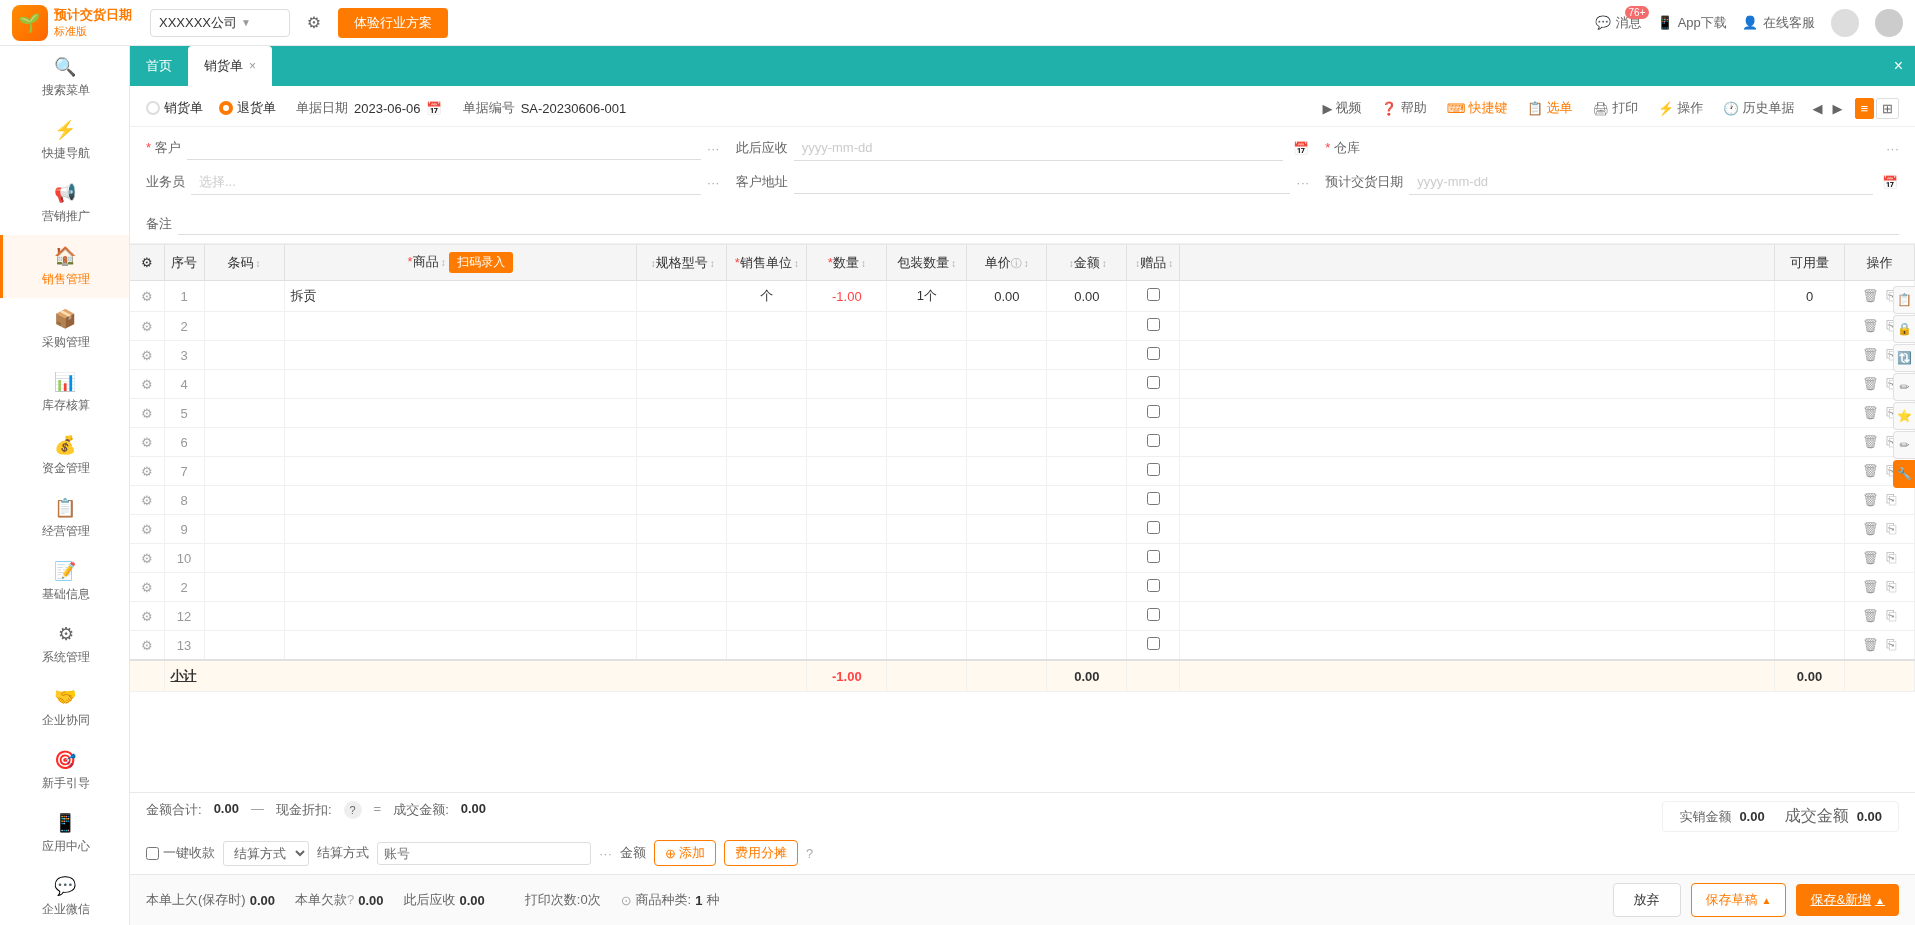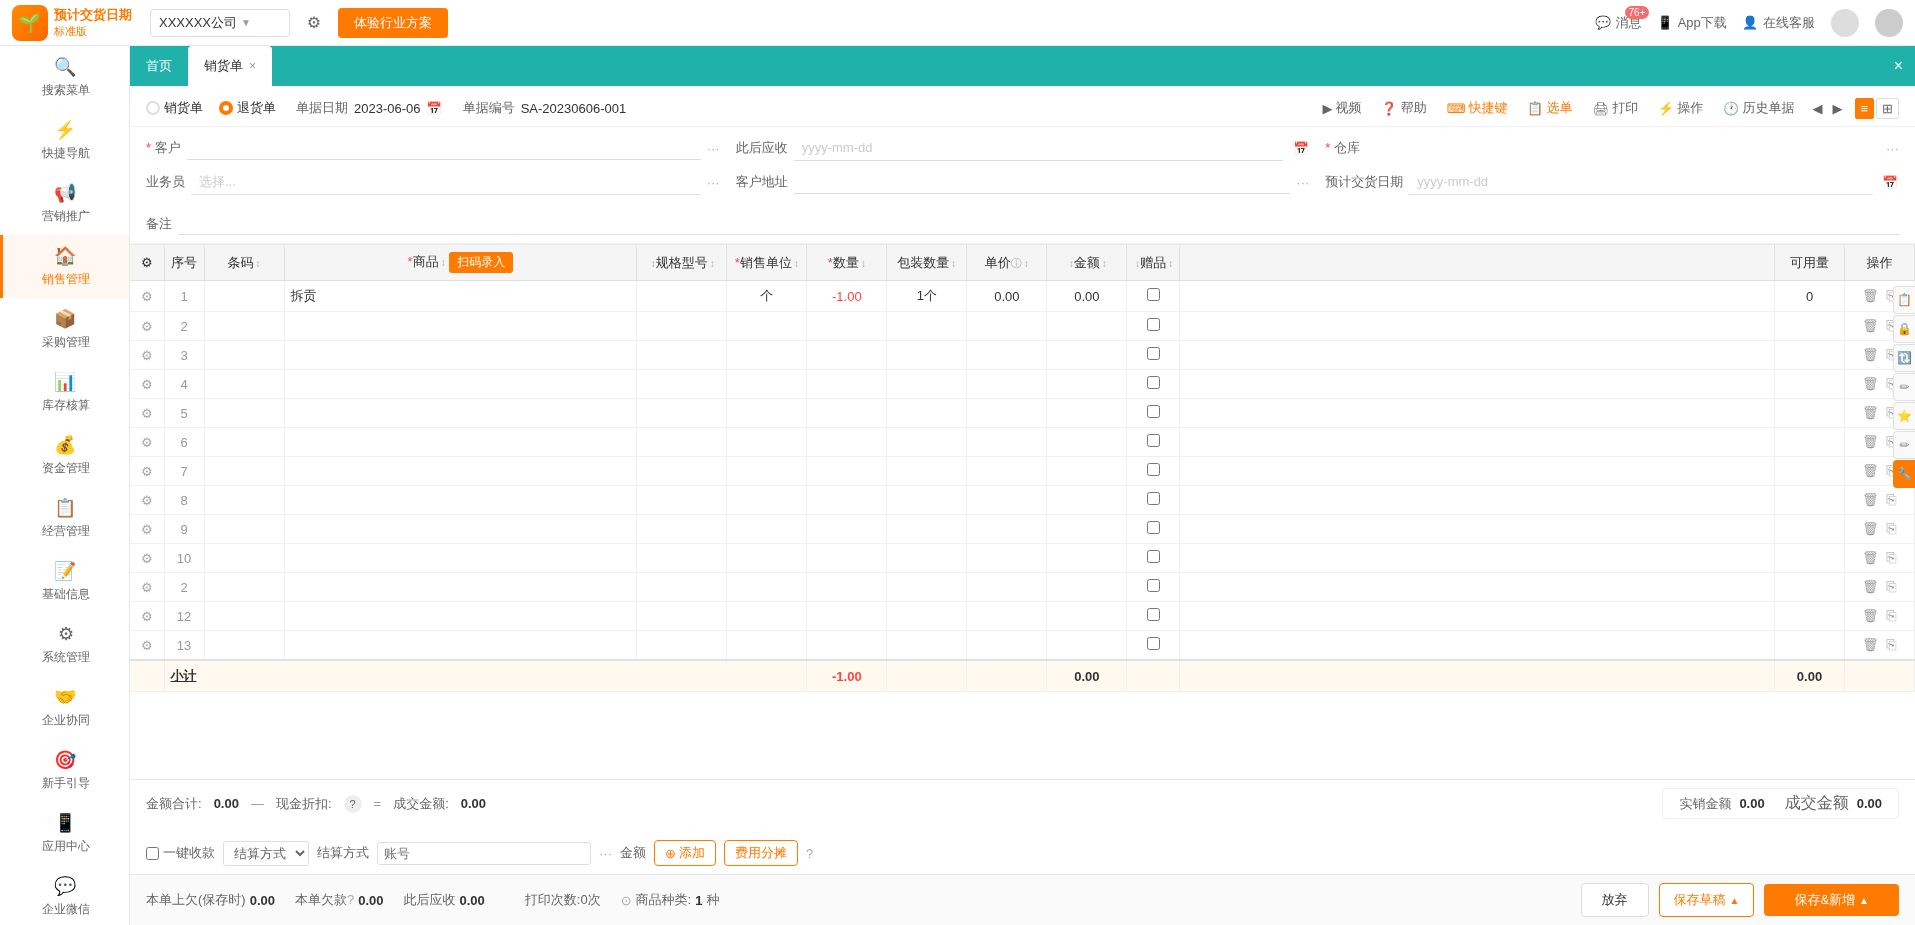--- a/index.html
+++ b/index.html
@@ -78,21 +78,21 @@
     .col-red { color: #ff4444; }
     .col-delete { cursor: pointer; color: #999; }
     .col-copy { cursor: pointer; color: #999; }
     input[type=checkbox] { cursor: pointer; }
     .subtotal-row td { background: #fff9f0 !important; font-weight: bold; color: #333; border-top: 2px solid #e0e0e0; }
     .scan-btn { background: #ff7a00; color: white; border: none; border-radius: 3px; padding: 2px 8px; font-size: 12px; cursor: pointer; }
     .sort-icon { color: #aaa; font-size: 10px; margin-left: 2px; }
 
     
     .bill-footer { padding: 8px 16px; border-top: 1px solid #e8e8e8; background: #fff; flex-shrink: 0; }
-    .footer-row1 { display: flex; align-items: center; gap: 12px; margin-bottom: 21px; }
+    .footer-row1 { display: flex; align-items: flex-start; gap: 12px; margin-bottom: 8px; }
     .footer-label { color: #666; }
     .footer-value { color: #333; font-weight: bold; }
     .footer-dash { color: #999; }
     .footer-calc { background: #eee; border-radius: 50%; width: 18px; height: 18px; display: flex; align-items: center; justify-content: center; font-size: 11px; color: #666; cursor: pointer; }
     .footer-equals { color: #999; }
     .footer-result-label { color: #666; }
     .footer-result { color: #333; font-weight: bold; }
     .footer-row2 { display: flex; align-items: center; gap: 8px; }
     .checkbox-label { display: flex; align-items: center; gap: 4px; cursor: pointer; color: #666; }
     .select-field { border: 1px solid #ddd; border-radius: 3px; padding: 3px 6px; color: #666; cursor: pointer; background: #fff; }
@@ -103,21 +103,21 @@
 
     
     .action-bar { padding: 8px 16px; border-top: 1px solid #e8e8e8; background: #fafafa; display: flex; align-items: center; flex-shrink: 0; }
     .stats-left { display: flex; gap: 20px; align-items: center; }
     .stat-item { display: flex; align-items: center; gap: 4px; color: #666; }
     .stat-value { color: #333; font-weight: bold; }
     .print-info { margin-left: 20px; color: #666; }
     .action-btns { margin-left: auto; display: flex; align-items: center; gap: 10px; }
     .btn-discard { border: 1px solid #ddd; background: #fff; color: #333; border-radius: 4px; padding: 7px 20px; cursor: pointer; }
     .btn-draft { border: 1px solid #ff7a00; background: #fff; color: #ff7a00; border-radius: 4px; padding: 7px 14px; cursor: pointer; display: flex; align-items: center; gap: 4px; }
-    .btn-save { background: #ff7a00; color: white; border: none; border-radius: 4px; padding: 7px 30px; cursor: pointer; display: flex; align-items: center; gap: 4px; }
+    .btn-save { background: #ff7a00; color: white; border: none; border-radius: 4px; padding: 7px 14px; cursor: pointer; display: flex; align-items: center; gap: 4px; text-decoration: underline; }
     .btn-chevron { font-size: 10px; }
 
     
     .content-wrapper { position: relative; display: flex; flex-direction: column; flex: 1; overflow: hidden; }
 
     .form-fields-wrapper { padding: 8px 16px 4px; flex-shrink: 0; border-bottom: 1px solid #f0f0f0; }
     .fields-grid { display: grid; grid-template-columns: 1fr 1fr 1fr; gap: 8px 16px; }
     .field-row { display: flex; align-items: center; gap: 6px; }
     .field-name { color: #666; white-space: nowrap; font-size: 13px; }
     .field-input { flex: 1; display: flex; align-items: center; border-bottom: 1px solid #ddd; padding: 2px 0; min-height: 24px; }

